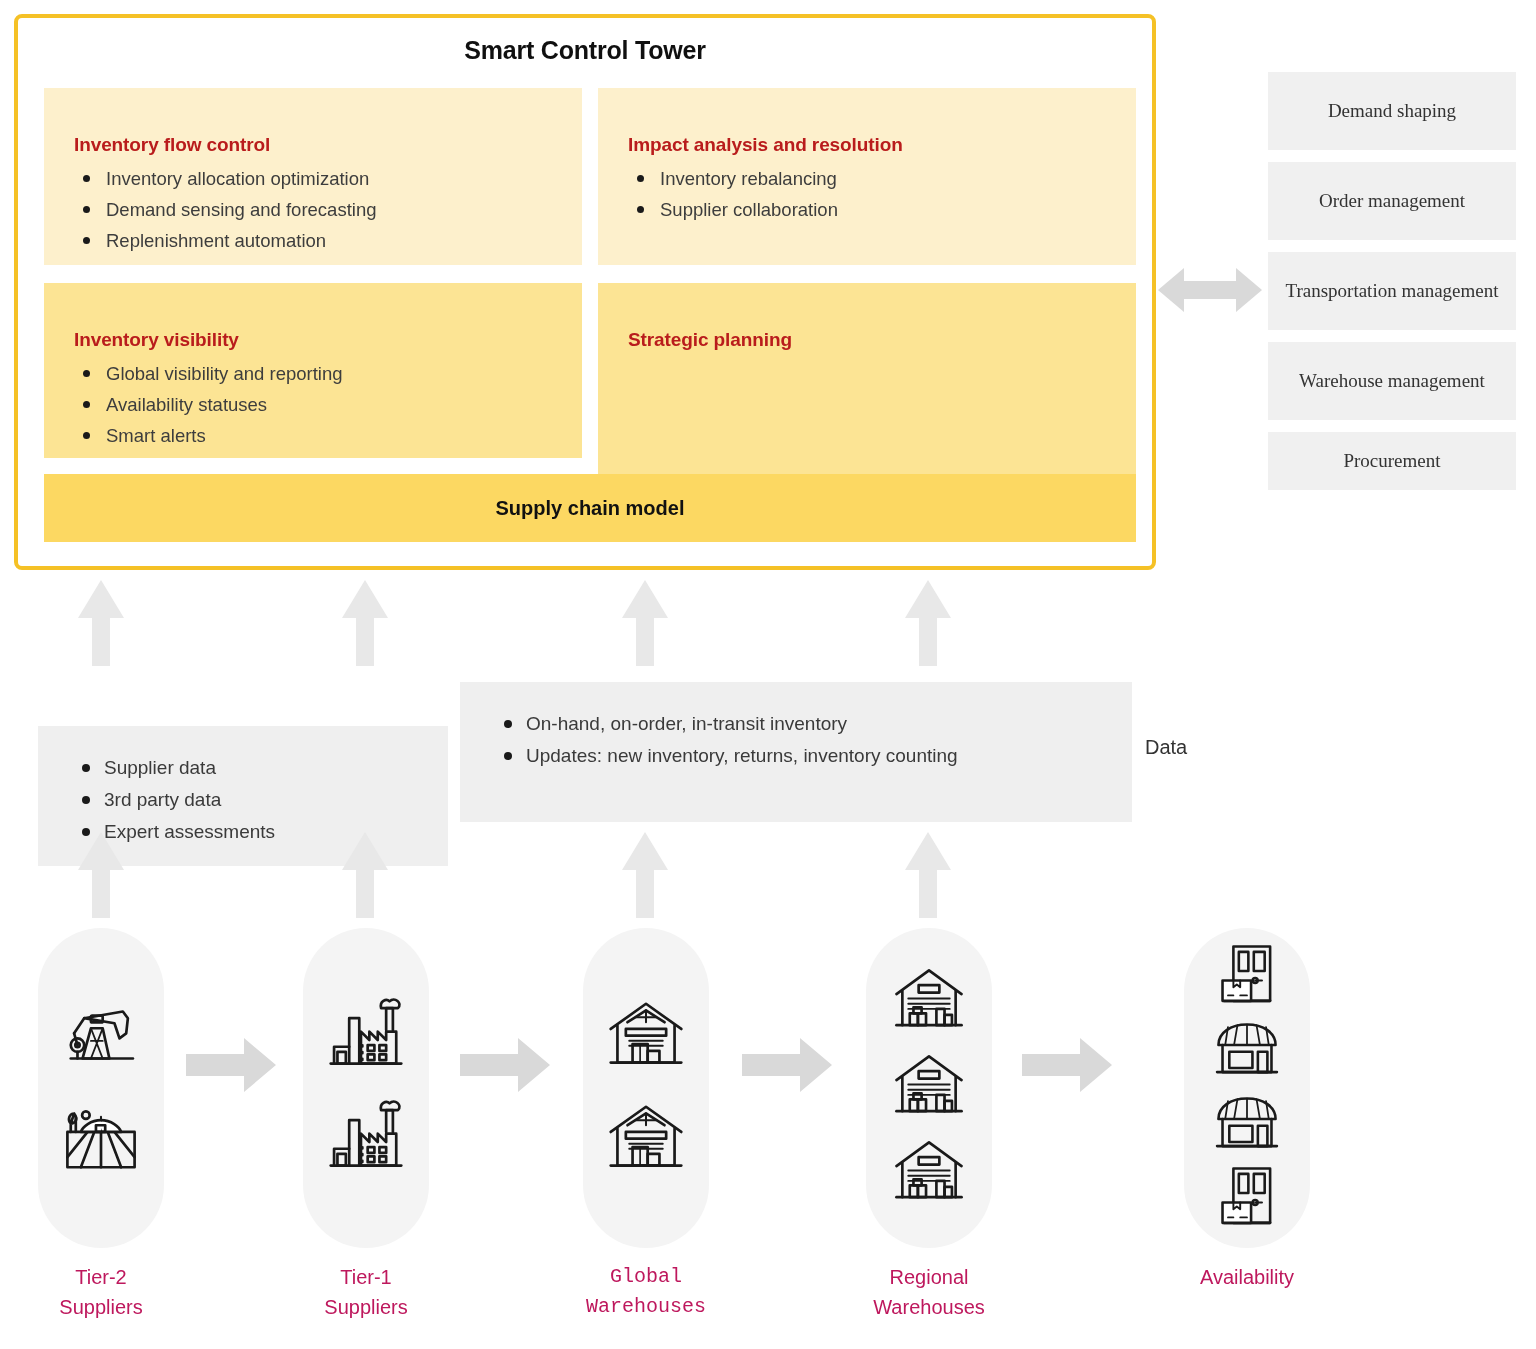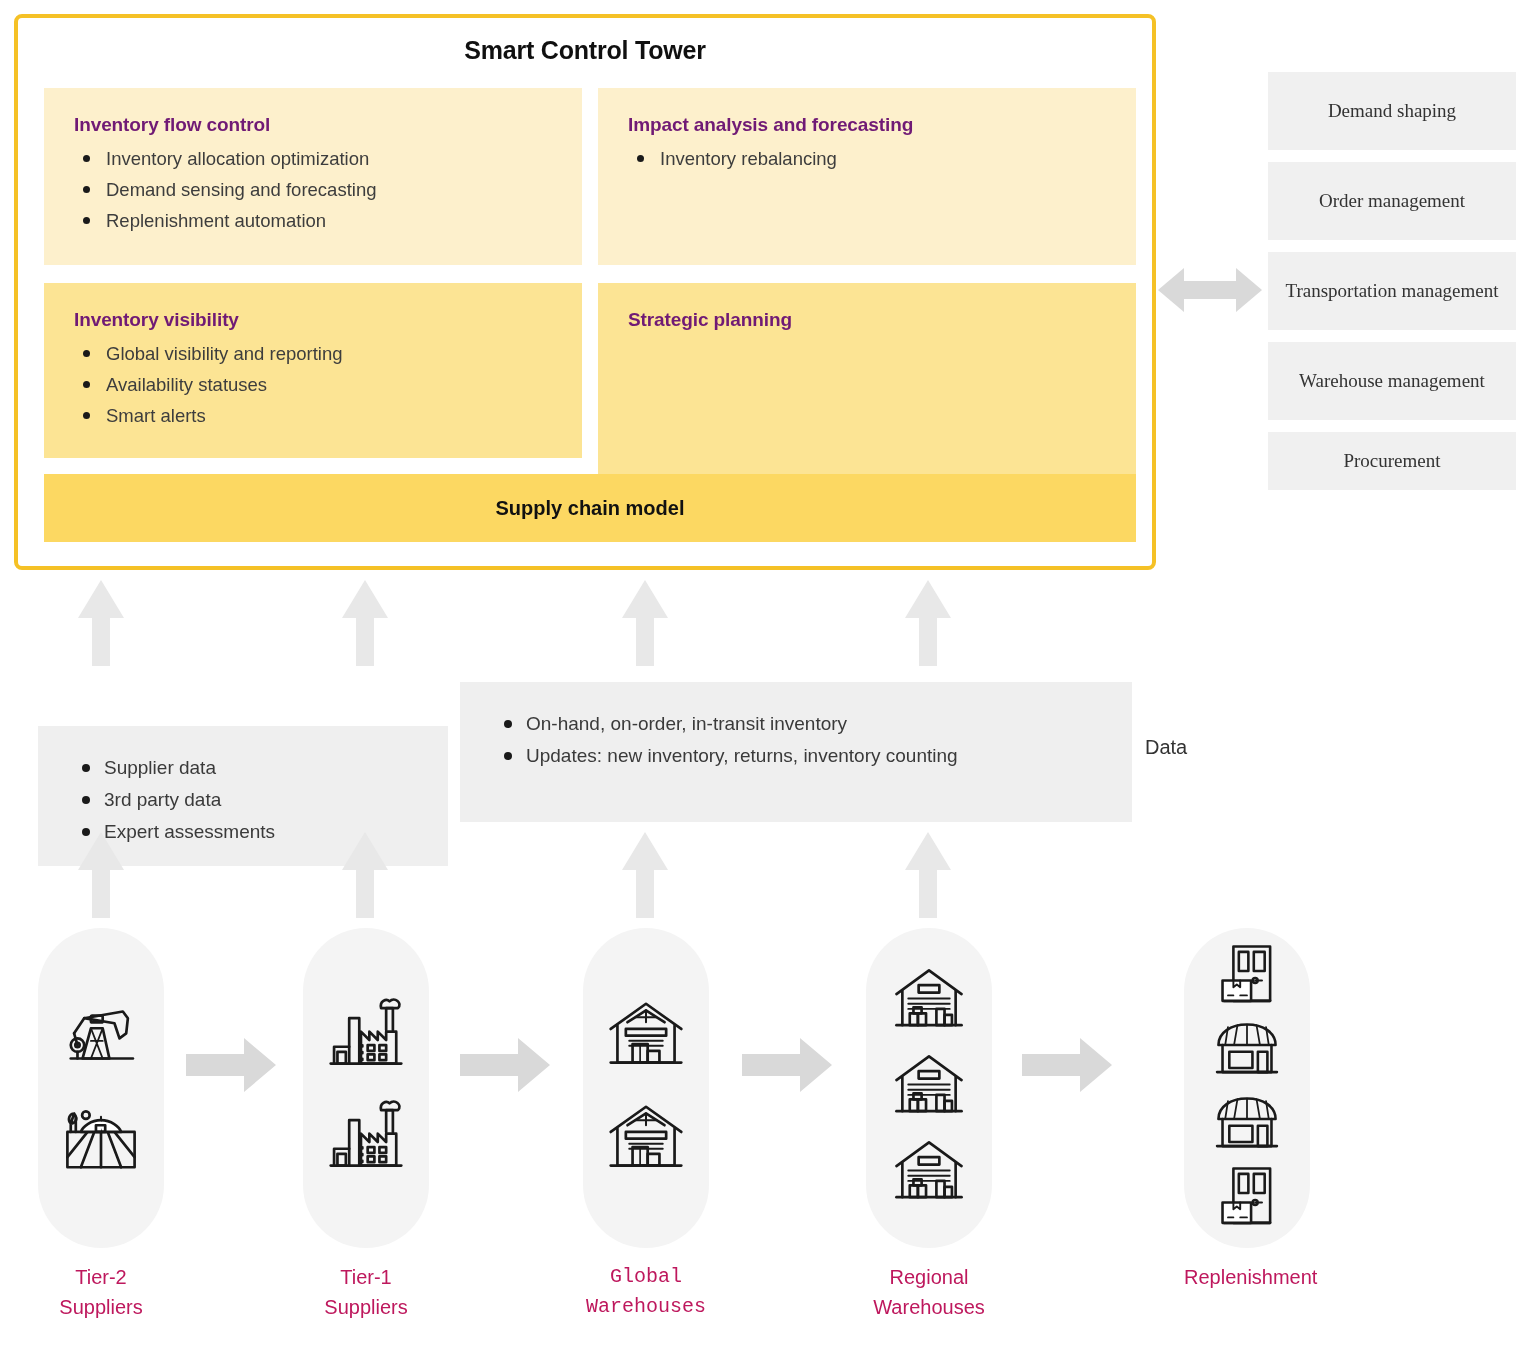--- a/index.html
+++ b/index.html
@@ -40,23 +40,24 @@
   .panel-mid   { background: #FCE494; }
 
   .p-ifc  { left: 26px;  top: 70px;  width: 538px; height: 177px; }
   .p-iar  { left: 580px; top: 70px;  width: 538px; height: 177px; }
   .p-iv   { left: 26px;  top: 265px; width: 538px; height: 175px; }
   .p-sp   { left: 580px; top: 265px; width: 538px; height: 199px; }
 
   .panel h3 {
     font-size: 19px;
     font-weight: bold;
-    color: #701a75;
+    color: #b91c1c;
     margin-bottom: 7px;
     letter-spacing: -0.1px;
+    margin-top: 20px;
   }
   .panel ul { list-style: none; }
   .panel li {
     position: relative;
     font-size: 18.5px;
     line-height: 31px;
     color: #3d3d3d;
     padding-left: 32px;
   }
   .panel li::before {
@@ -175,23 +176,24 @@
     <div class="panel panel-light p-ifc">
       <h3>Inventory flow control</h3>
       <ul>
         <li>Inventory allocation optimization</li>
         <li>Demand sensing and forecasting</li>
         <li>Replenishment automation</li>
       </ul>
     </div>
 
     <div class="panel panel-light p-iar">
-      <h3>Impact analysis and forecasting</h3>
+      <h3>Impact analysis and resolution</h3>
       <ul>
         <li>Inventory rebalancing</li>
+        <li>Supplier collaboration</li>
       </ul>
     </div>
 
     <div class="panel panel-mid p-iv">
       <h3>Inventory visibility</h3>
       <ul>
         <li>Global visibility and reporting</li>
         <li>Availability statuses</li>
         <li>Smart alerts</li>
       </ul>
@@ -508,17 +510,17 @@
           <circle cx="62" cy="58" r="3.6"></circle>
           <path d="M62 58 H72" stroke-width="3"></path>
           <path d="M16 88 H84"></path>
           <path d="M14 58 H56 V88 H14 Z" fill="#ffffff"></path>
           <path d="M30 58 V68 L35 64 L40 68 V58" stroke-width="2.8"></path>
           <path d="M22 80 H30 M40 80 H50" stroke-width="2.6"></path>
         </svg>
       </span>
     </div>
     <div class="node-label">
-      <span>Replenishment</span>
+      <span>Availability</span>
     </div>
   </div>
 
 </div>
 
 </body></html>

